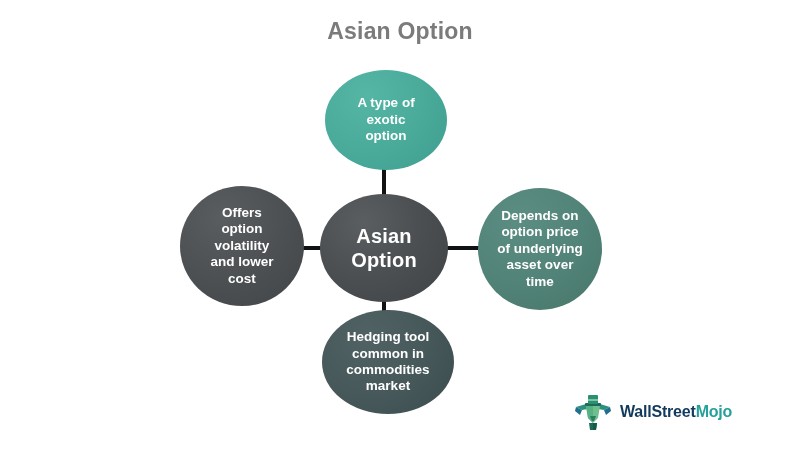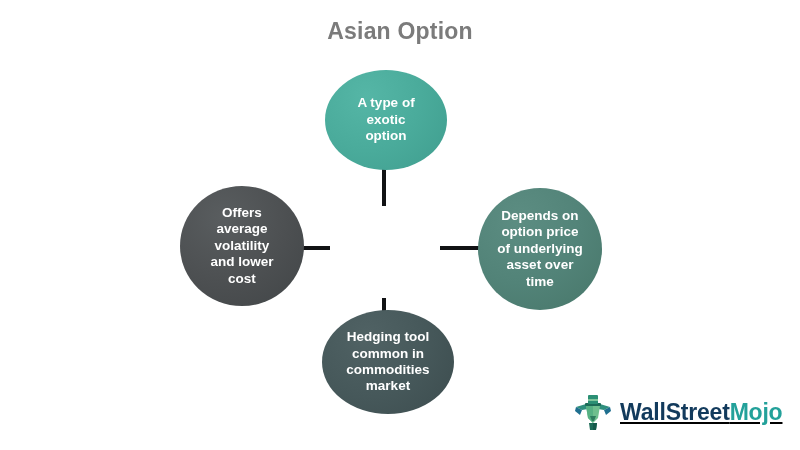--- a/index.html
+++ b/index.html
@@ -143,25 +143,24 @@
     align-items: center;
     gap: 7px;
     z-index: 3;
   }
   #logo-mark {
     width: 40px;
     height: 40px;
     flex: 0 0 auto;
   }
   #logo-text {
-    font-size: 23px;
+    font-size: 16px;
     font-weight: bold;
     letter-spacing: -0.2px;
     white-space: nowrap;
-    text-decoration: underline;
   }
   .logo-wall { color: #123a5c; }
   .logo-mojo { color: #23a19a; }
 </style>
 </head>
 <body>
 
 <div id="canvas">
 
   <div id="page-title">Asian Option</div>
@@ -172,26 +171,30 @@
   <div class="connector" id="connector-right"></div>
 
   <div class="node" id="node-top">
     <span class="node-text">A type of
 exotic
 option</span>
   </div>
 
   <div class="node" id="node-left">
     <span class="node-text">Offers
-average
+option
 volatility
 and lower
 cost</span>
   </div>
 
+  <div class="node" id="node-center">
+    <span class="node-text">Asian
+Option</span>
+  </div>
 
   <div class="node" id="node-right">
     <span class="node-text">Depends on
 option price
 of underlying
 asset over
 time</span>
   </div>
 
   <div class="node" id="node-bottom">

